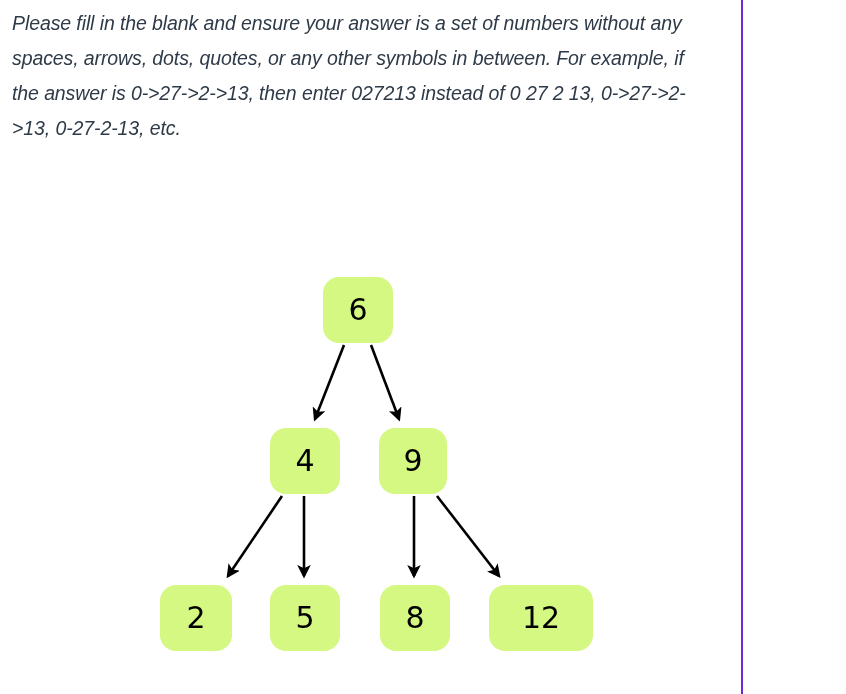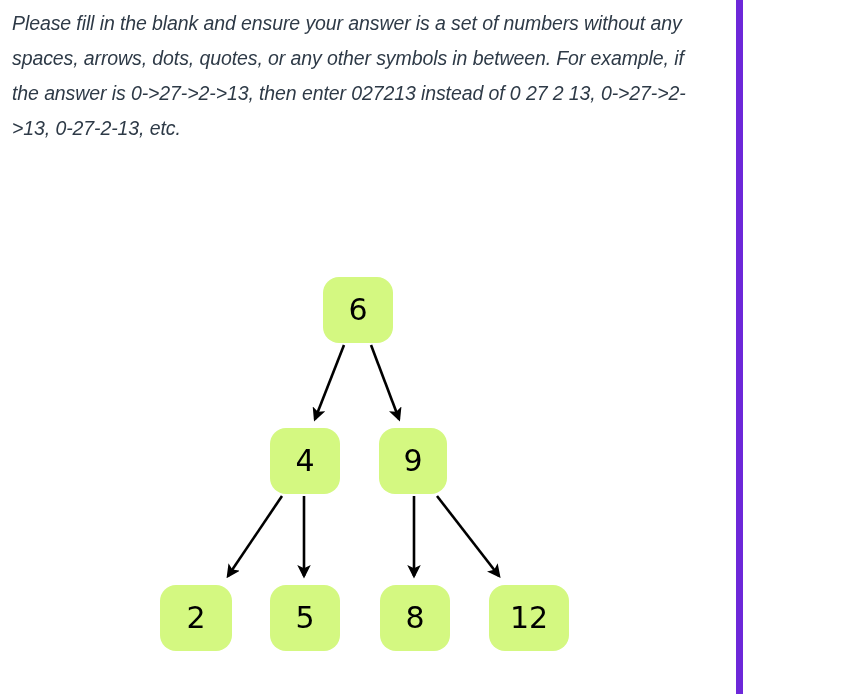--- a/index.html
+++ b/index.html
@@ -17,21 +17,21 @@
     -webkit-font-smoothing: antialiased;
   }
 
   #question-panel {
     position: absolute;
     left: 0;
     top: 0;
     width: 743px;
     height: 694px;
     box-sizing: border-box;
-    border-right: 7px solid #6d28d9;
+    border-right: 2px solid #6d28d9;
     background: #ffffff;
   }
 
   #right-panel {
     position: absolute;
     left: 744px;
     top: 0;
     width: 102px;
     height: 694px;
     background: #ffffff;
@@ -89,21 +89,21 @@
     letter-spacing: 0px;
   }
   .tree-node .node-label { display: block; }
 
   #node-6  { left: 323px; top:  22px; width: 70px; height: 66px; }
   #node-4  { left: 270px; top: 173px; width: 70px; height: 66px; }
   #node-9  { left: 379px; top: 173px; width: 68px; height: 66px; }
   #node-2  { left: 160px; top: 330px; width: 72px; height: 66px; }
   #node-5  { left: 270px; top: 330px; width: 70px; height: 66px; }
   #node-8  { left: 380px; top: 330px; width: 70px; height: 66px; }
-  #node-12 { left: 489px; top: 330px; width: 80px; height: 66px; }
+  #node-12 { left: 489px; top: 330px; width: 104px; height: 66px; }
 </style>
 </head>
 <body>
 
 <div id="question-panel">
 
   <div class="instructions">Please fill in the blank and ensure your answer is a set of numbers without any spaces, arrows, dots, quotes, or any other symbols in between. For example, if the answer is 0-&gt;27-&gt;2-&gt;13, then enter 027213 instead of 0 27 2 13, 0-&gt;27-&gt;2-&gt;13, 0-27-2-13, etc.</div>
 
 
   <div id="tree-figure">

